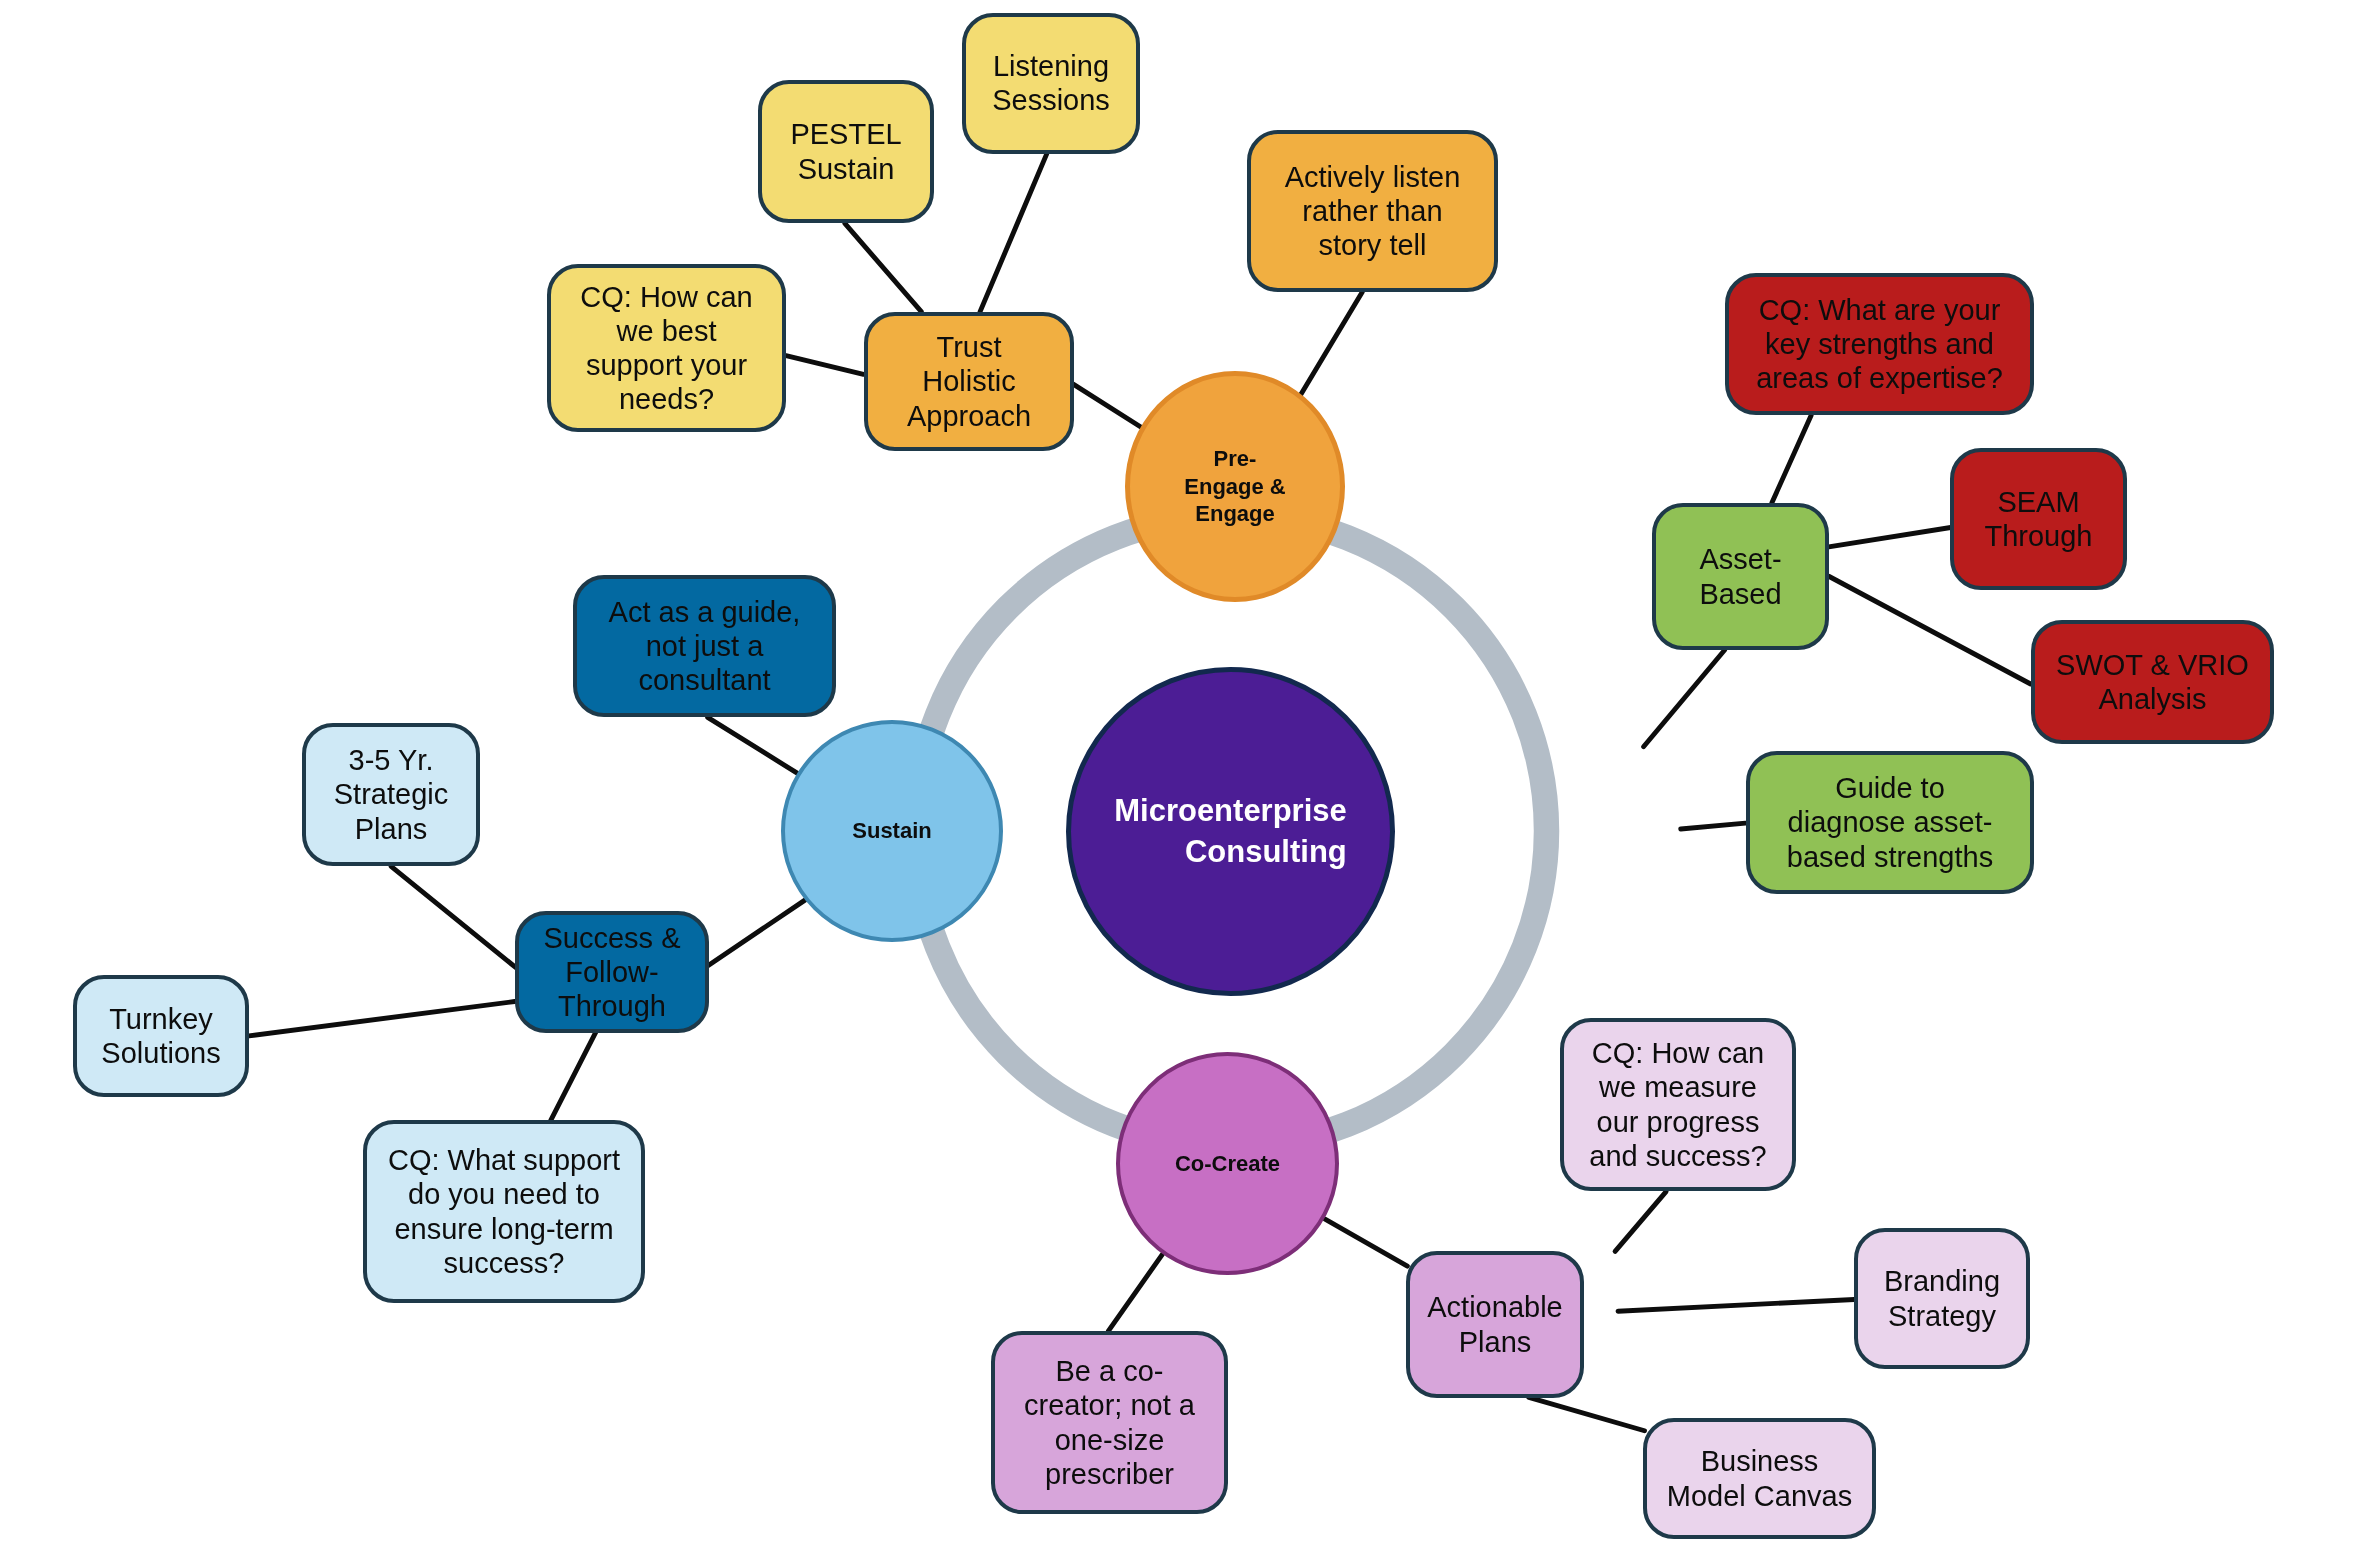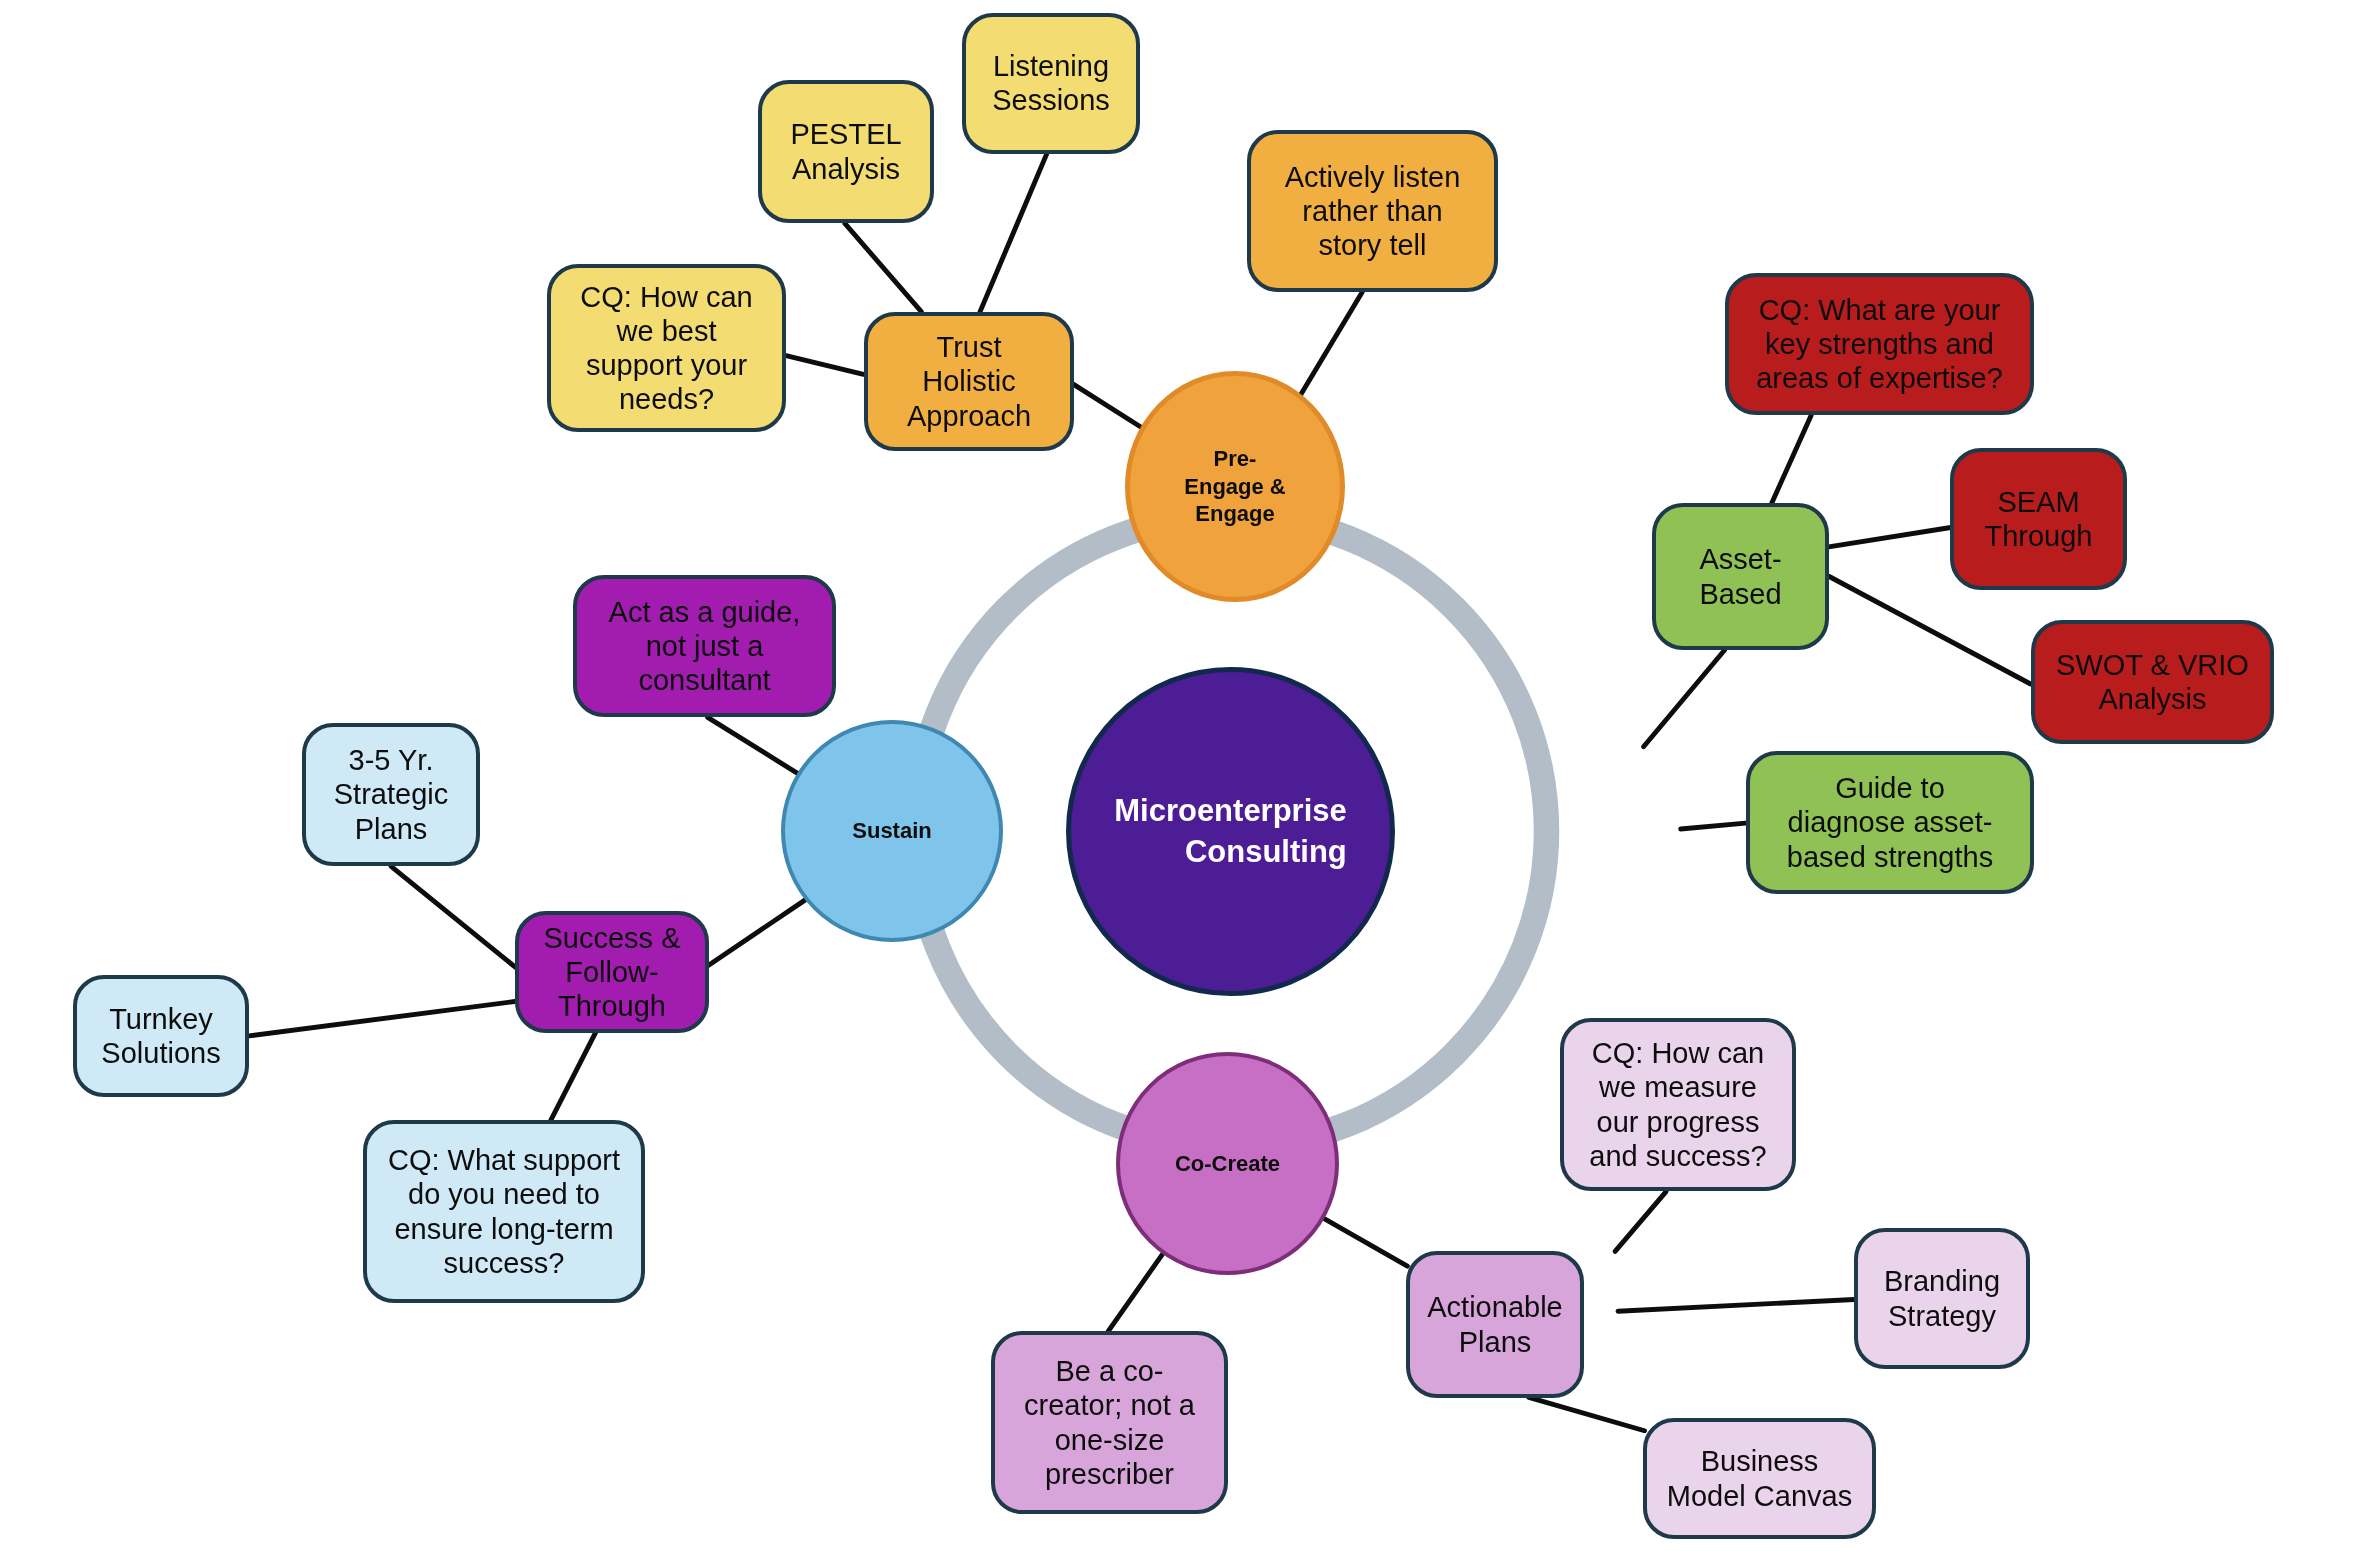--- a/index.html
+++ b/index.html
@@ -49,21 +49,21 @@
     font-size: 22px;
     line-height: 1.25;
     color: #0D0D0D;
   }
   
   .yellow     { background: #F3DC72; }
   .amber      { background: #F1AF41; }
   .green-lt   { background: #b91c1c; }
   .green-md   { background: #90C155; }
   .blue-lt    { background: #CFE9F6; }
-  .blue-md    { background: #a21caf; }
+  .blue-md    { background: #0369a1; }
   .pink-lt    { background: #EAD4EC; }
   .pink-md    { background: #D7A5DA; }
   .circle-orange  { background: #F0A33D; border: 5.9px solid #E08A28; }
   .circle-green   { background: #4E7A31; border: 4.9px solid #2D4F16; }
   .circle-blue    { background: #7FC4EA; border: 4.9px solid #3E88B2; }
   .circle-magenta { background: #C76FC4; border: 4.9px solid #7D2E78; }
   .circle-center  {
     background: #4c1d95;
     border: 5.9px solid #12294E;
     color: #FFFFFF;
@@ -99,21 +99,21 @@
       <line x1="1352" y1="1244" x2="1436" y2="1292"></line>
       <line x1="1700" y1="1216" x2="1648" y2="1277"></line>
       <line x1="1651" y1="1338" x2="1892" y2="1326"></line>
       <line x1="1560" y1="1426" x2="1678" y2="1460"></line>
     </g>
   </svg>
 
   <div class="box yellow" style="left:962px;top:12.7px;width:178px;height:141px">Listening
 Sessions</div>
   <div class="box yellow" style="left:758px;top:80px;width:176px;height:143px">PESTEL
-Analysis</div>
+Sustain</div>
   <div class="box yellow" style="left:547px;top:264px;width:239px;height:168px">CQ: How can
 we best
 support your
 needs?</div>
   <div class="box amber" style="left:864px;top:312px;width:210px;height:139px">Trust
 Holistic
 Approach</div>
   <div class="box amber" style="left:1247px;top:130px;width:251px;height:162px">Actively listen
 rather than
 story tell</div>

